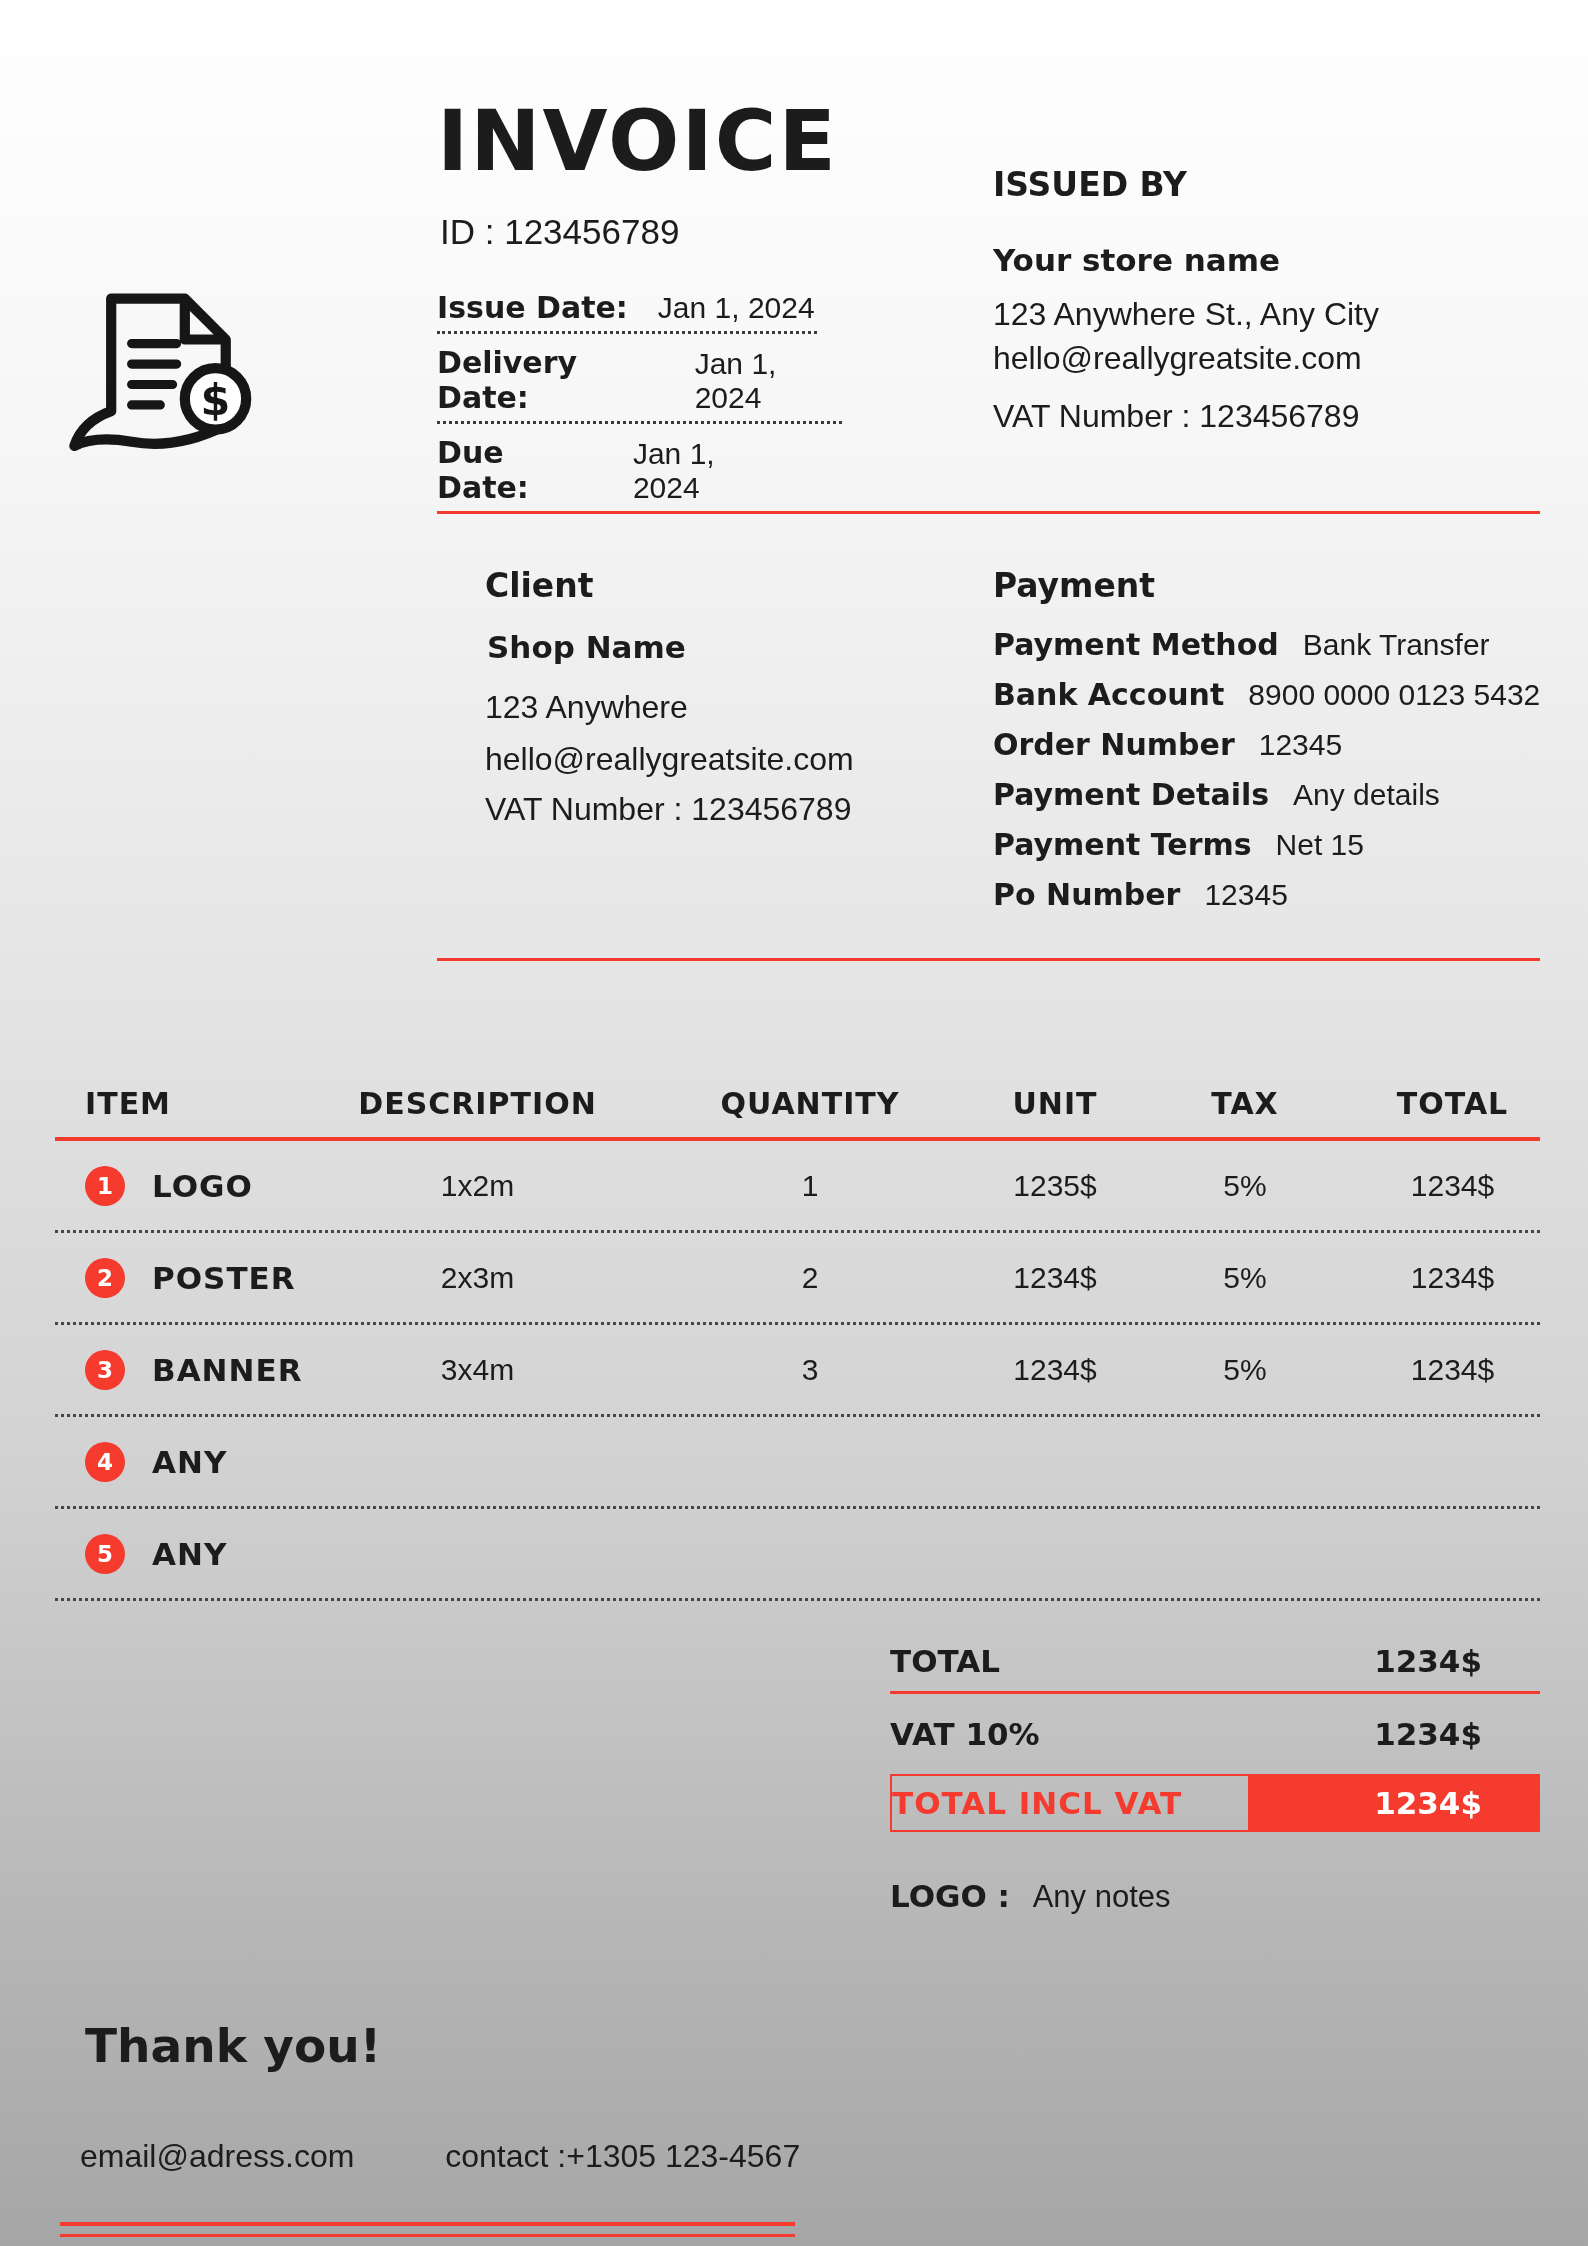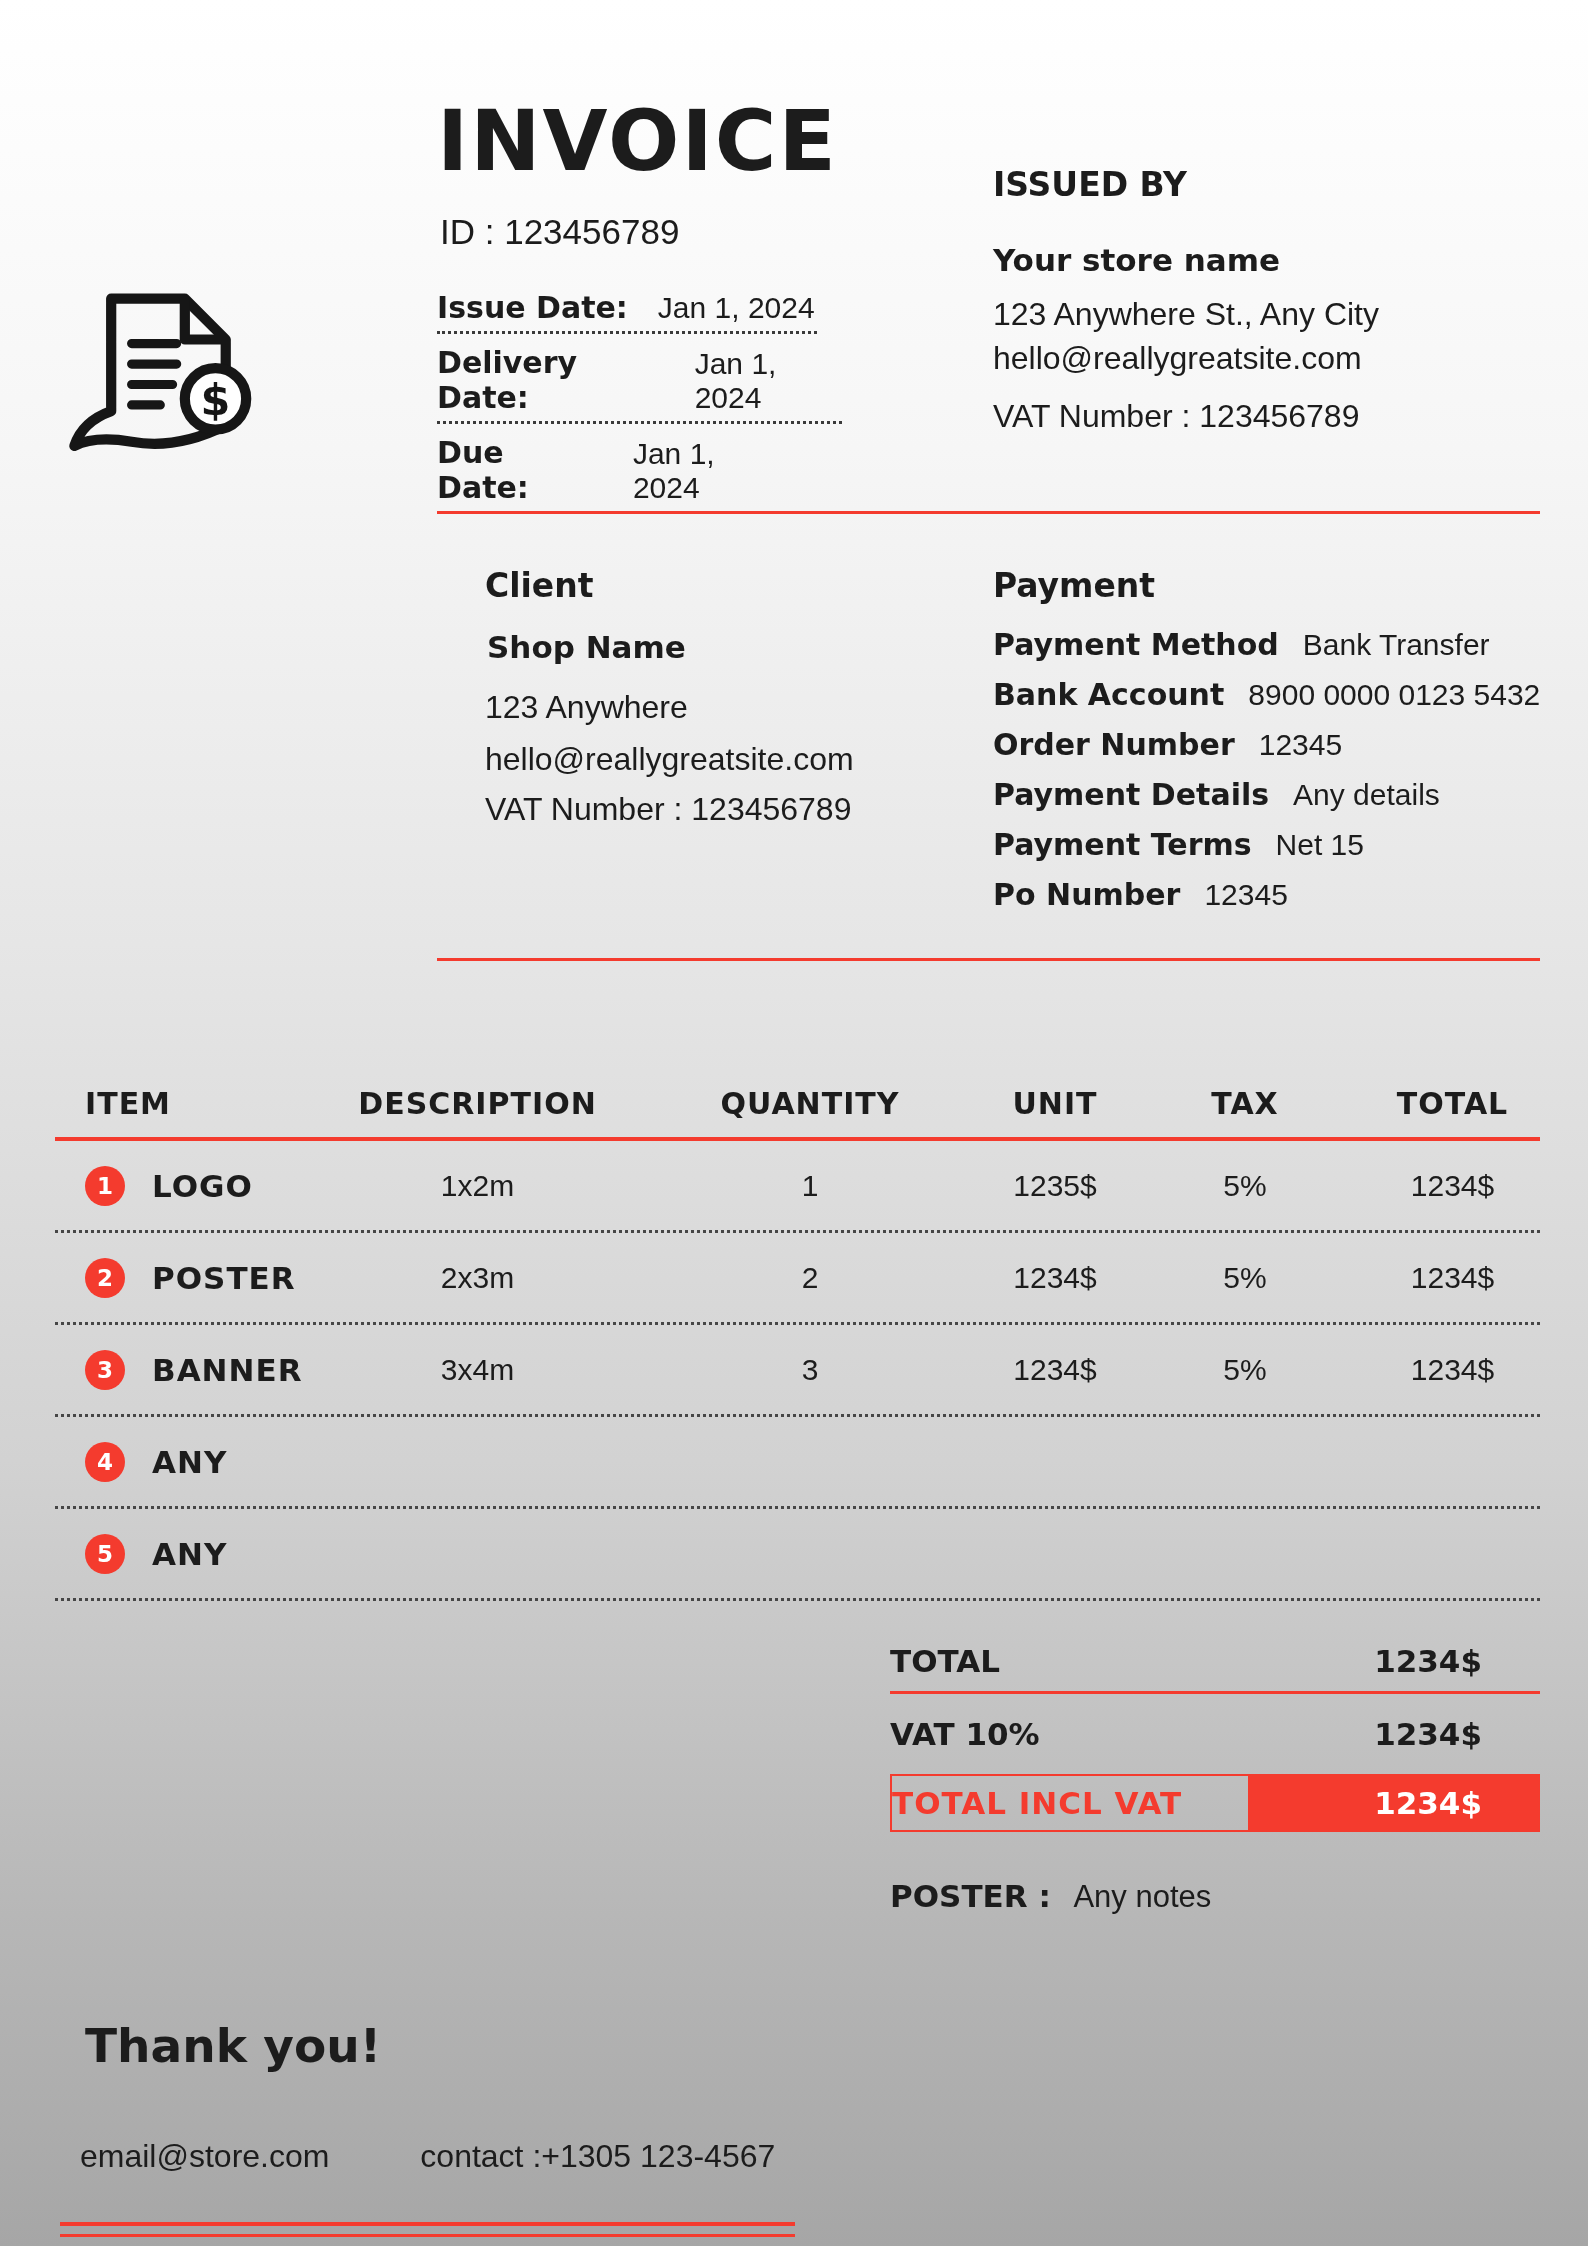--- a/index.html
+++ b/index.html
@@ -253,25 +253,25 @@
       <span class="lbl hand">VAT 10%</span>
       <span class="val hand">1234$</span>
     </div>
     <div class="incl-row">
       <span class="incl-label hand">TOTAL INCL VAT</span>
       <span class="incl-value hand">1234$</span>
     </div>
   </div>
 
   <div class="notes">
-    <span class="lbl hand">POSTER :</span>
+    <span class="lbl hand">LOGO :</span>
     <span class="val">Any notes</span>
   </div>
 
   <h2 class="thanks hand">Thank you!</h2>
   <div class="contact-row">
-    <span class="email">email@store.com</span>
+    <span class="email">email@adress.com</span>
     <span class="phone">contact :+1305 123-4567</span>
   </div>
   <div class="redline foot-line1"></div>
   <div class="redline foot-line2"></div>
 
 </div>
 
 </body></html>

